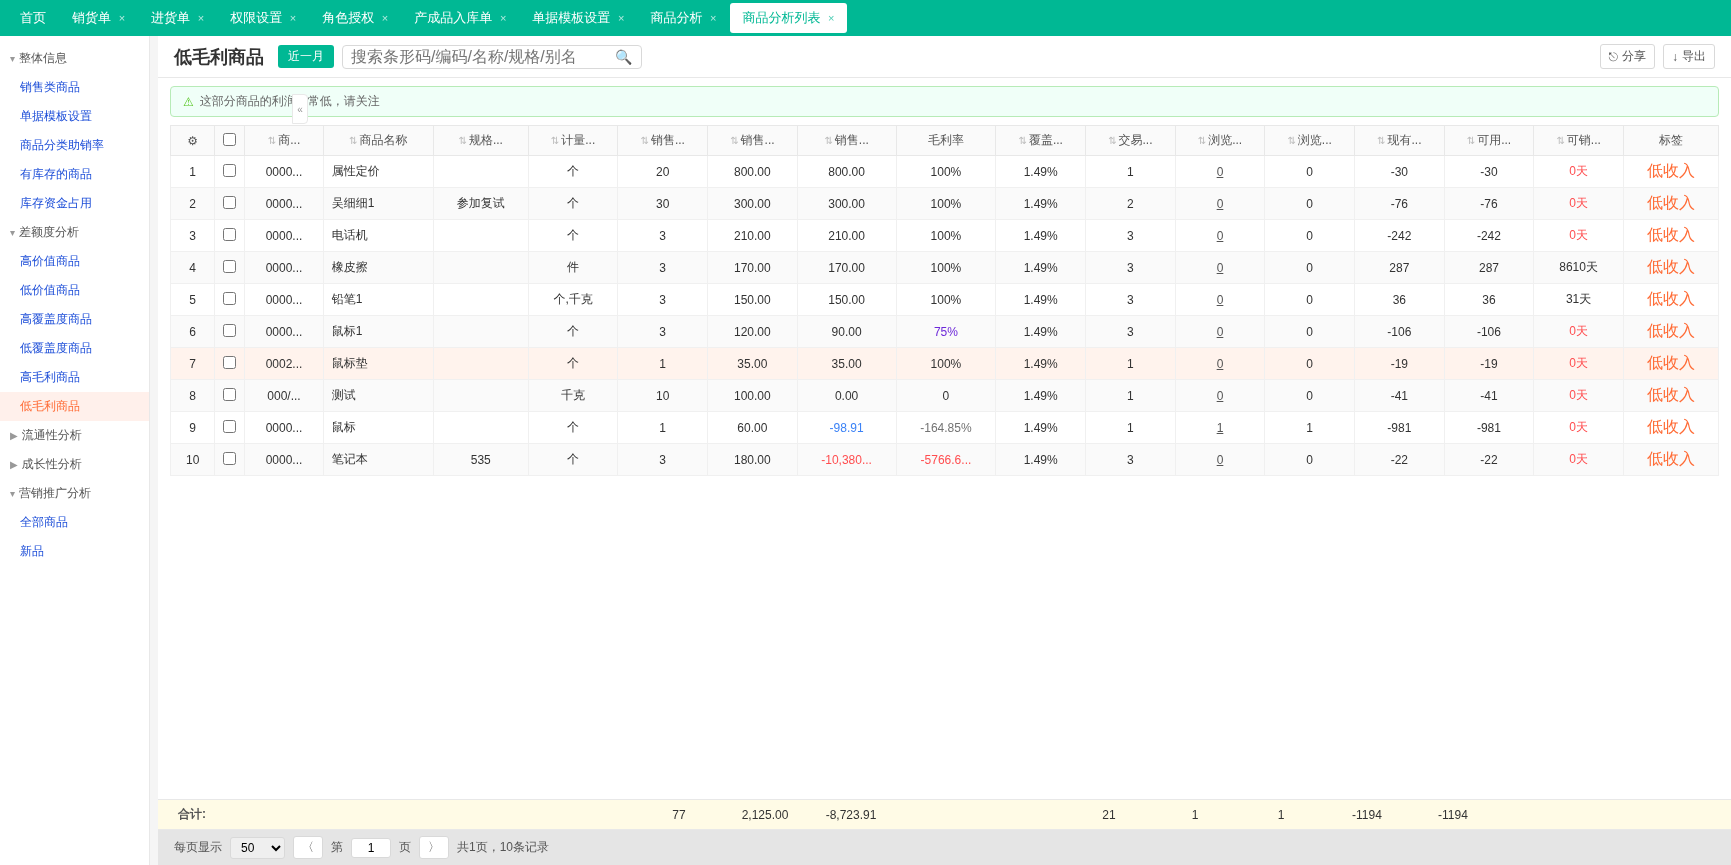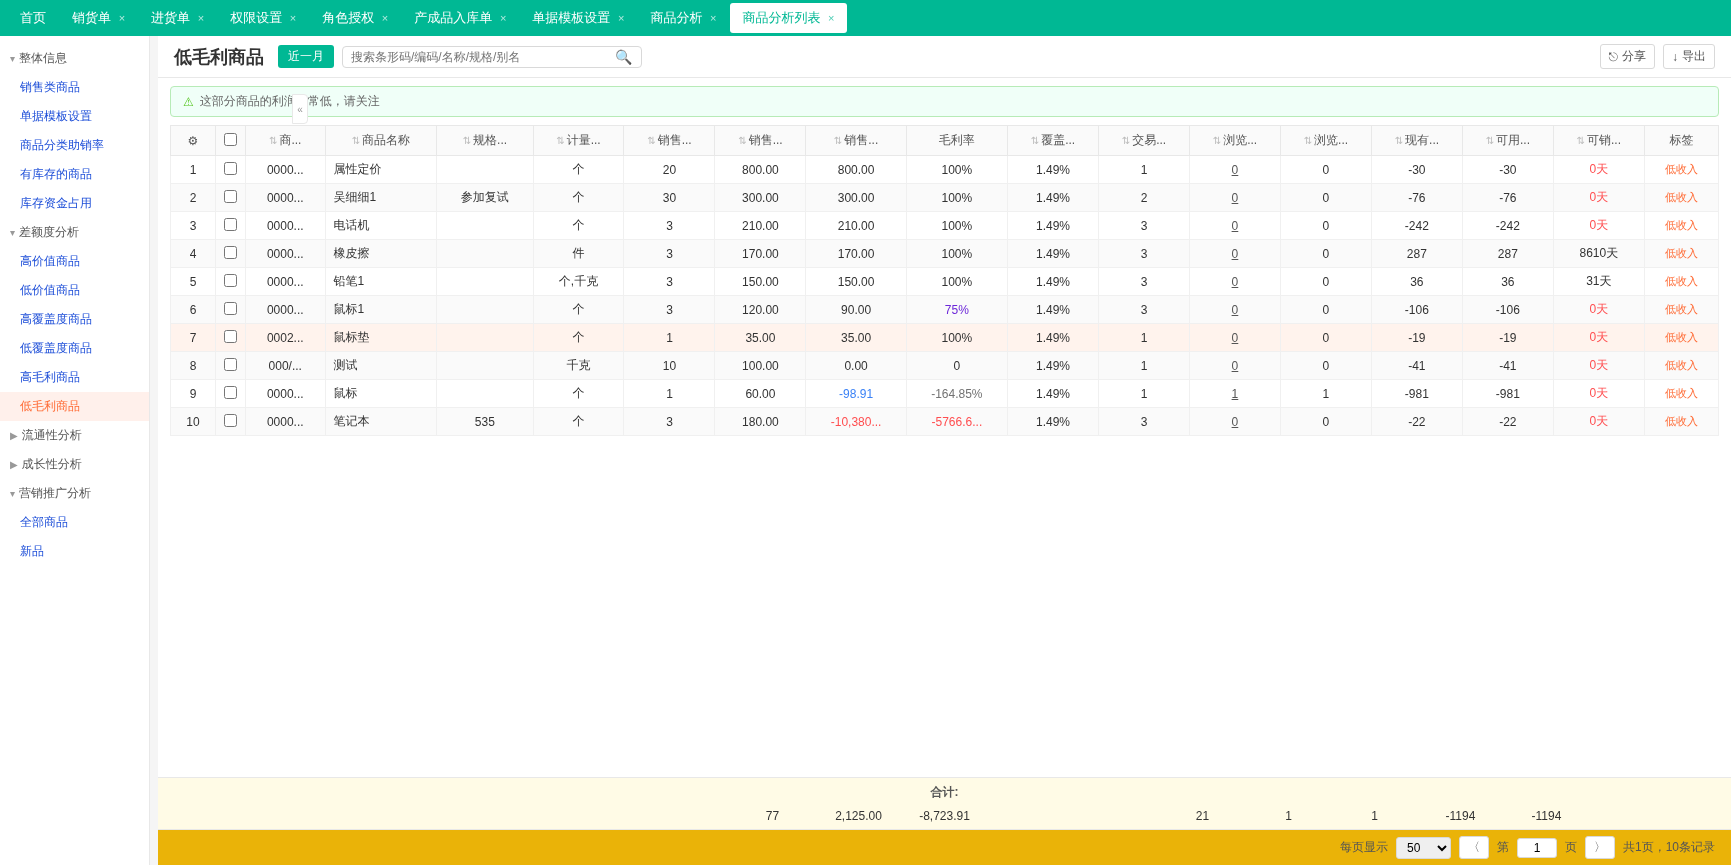--- a/index.html
+++ b/index.html
@@ -109,21 +109,21 @@
       align-items: center;
       border: 1px solid #d9d9d9;
       border-radius: 4px;
       padding: 2px 8px;
       flex: 1;
       max-width: 300px;
     }
     .search-box input {
       border: none;
       outline: none;
-      font-size: 12px;
+      font-size: 16px;
       color: #999;
       width: 100%;
       background: transparent;
     }
     .search-icon { color: #999; font-size: 14px; }
     .header-actions {
       margin-left: auto;
       display: flex;
       gap: 8px;
       align-items: center;
@@ -184,58 +184,57 @@
     tbody tr td {
       border: 1px solid #f0f0f0;
       padding: 5px 8px;
       text-align: center;
       white-space: nowrap;
       color: #333;
     }
     tbody tr:nth-child(odd) { background: #fff; }
     tbody tr:nth-child(even) { background: #fafafa; }
     tbody tr.highlighted { background: #fff3ed !important; }
-    .tag-low { color: #ff6b35; font-size: 11px; }
+    .tag-low { color: #ff6b35; font-size: 16px; }
     .underline { text-decoration: underline; color: #555; }
     .checkbox-cell { width: 24px; }
     td.left-align { text-align: left; }
 
     
     .footer-bar {
       border-top: 1px solid #e8e8e8;
       background: #fffbe6;
       padding: 6px 20px;
       display: flex;
       align-items: center;
       gap: 8px;
       flex-shrink: 0;
       font-size: 12px;
-      flex-direction: column;
     }
     .footer-label { color: #555; font-weight: bold; }
     .footer-values {
       display: flex;
       gap: 16px;
       flex: 1;
     }
     .footer-cell {
       text-align: center;
       padding: 0 8px;
       color: #333;
       min-width: 70px;
     }
 
     
     .pagination-bar {
       border-top: 1px solid #e8e8e8;
-      background: #eab308;
+      background: #e5e5e5;
       padding: 6px 16px;
       display: flex;
       align-items: center;
-      justify-content: flex-end;
+      justify-content: flex-start;
       gap: 8px;
       font-size: 12px;
       flex-shrink: 0;
     }
     .page-size-label { color: #555; }
     .page-size-select {
       border: 1px solid #d9d9d9;
       border-radius: 3px;
       padding: 2px 6px;
       font-size: 12px;

